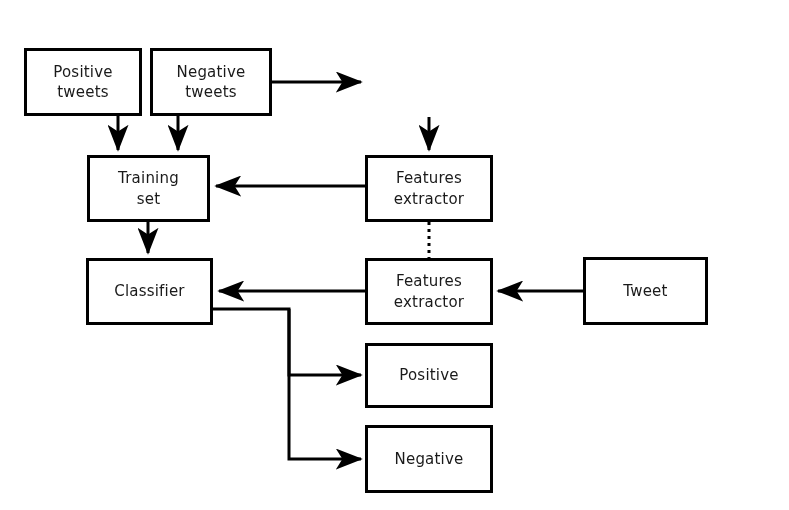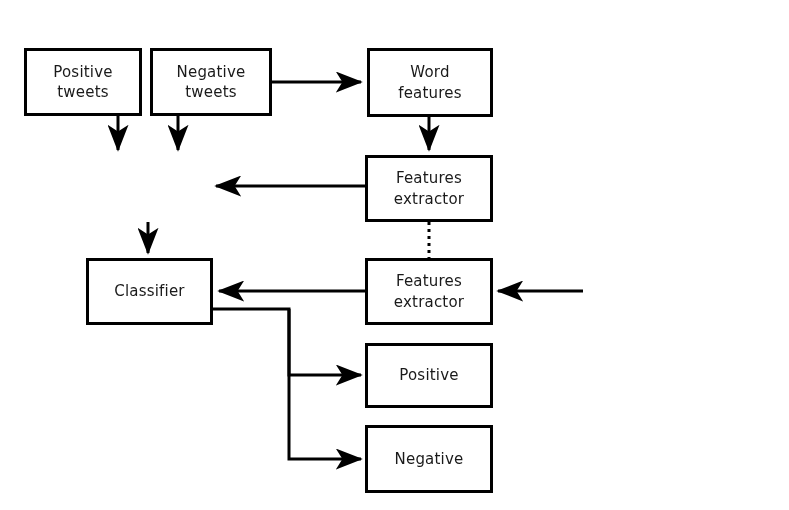--- a/index.html
+++ b/index.html
@@ -111,30 +111,31 @@
       <path d="M 289,309 L 289,459 L 361,459" stroke="#000000" stroke-width="3" fill="none" stroke-linejoin="miter" marker-end="url(#arrowhead)"></path>
     </g>
   </svg>
 
   <div class="node-box" id="node-positive-tweets">Positive
 tweets</div>
 
   <div class="node-box" id="node-negative-tweets">Negative
 tweets</div>
 
-  <div class="node-box" id="node-word-features">Word
-features</div>
 
+  <div class="node-box" id="node-training-set">Training
+set</div>
 
   <div class="node-box" id="node-features-extractor-train">Features
 extractor</div>
 
   <div class="node-box" id="node-classifier">Classifier</div>
 
   <div class="node-box" id="node-features-extractor-infer">Features
 extractor</div>
 
+  <div class="node-box" id="node-tweet">Tweet</div>
 
   <div class="node-box" id="node-positive">Positive</div>
 
   <div class="node-box" id="node-negative">Negative</div>
 
 </div>
 
 </body></html>

